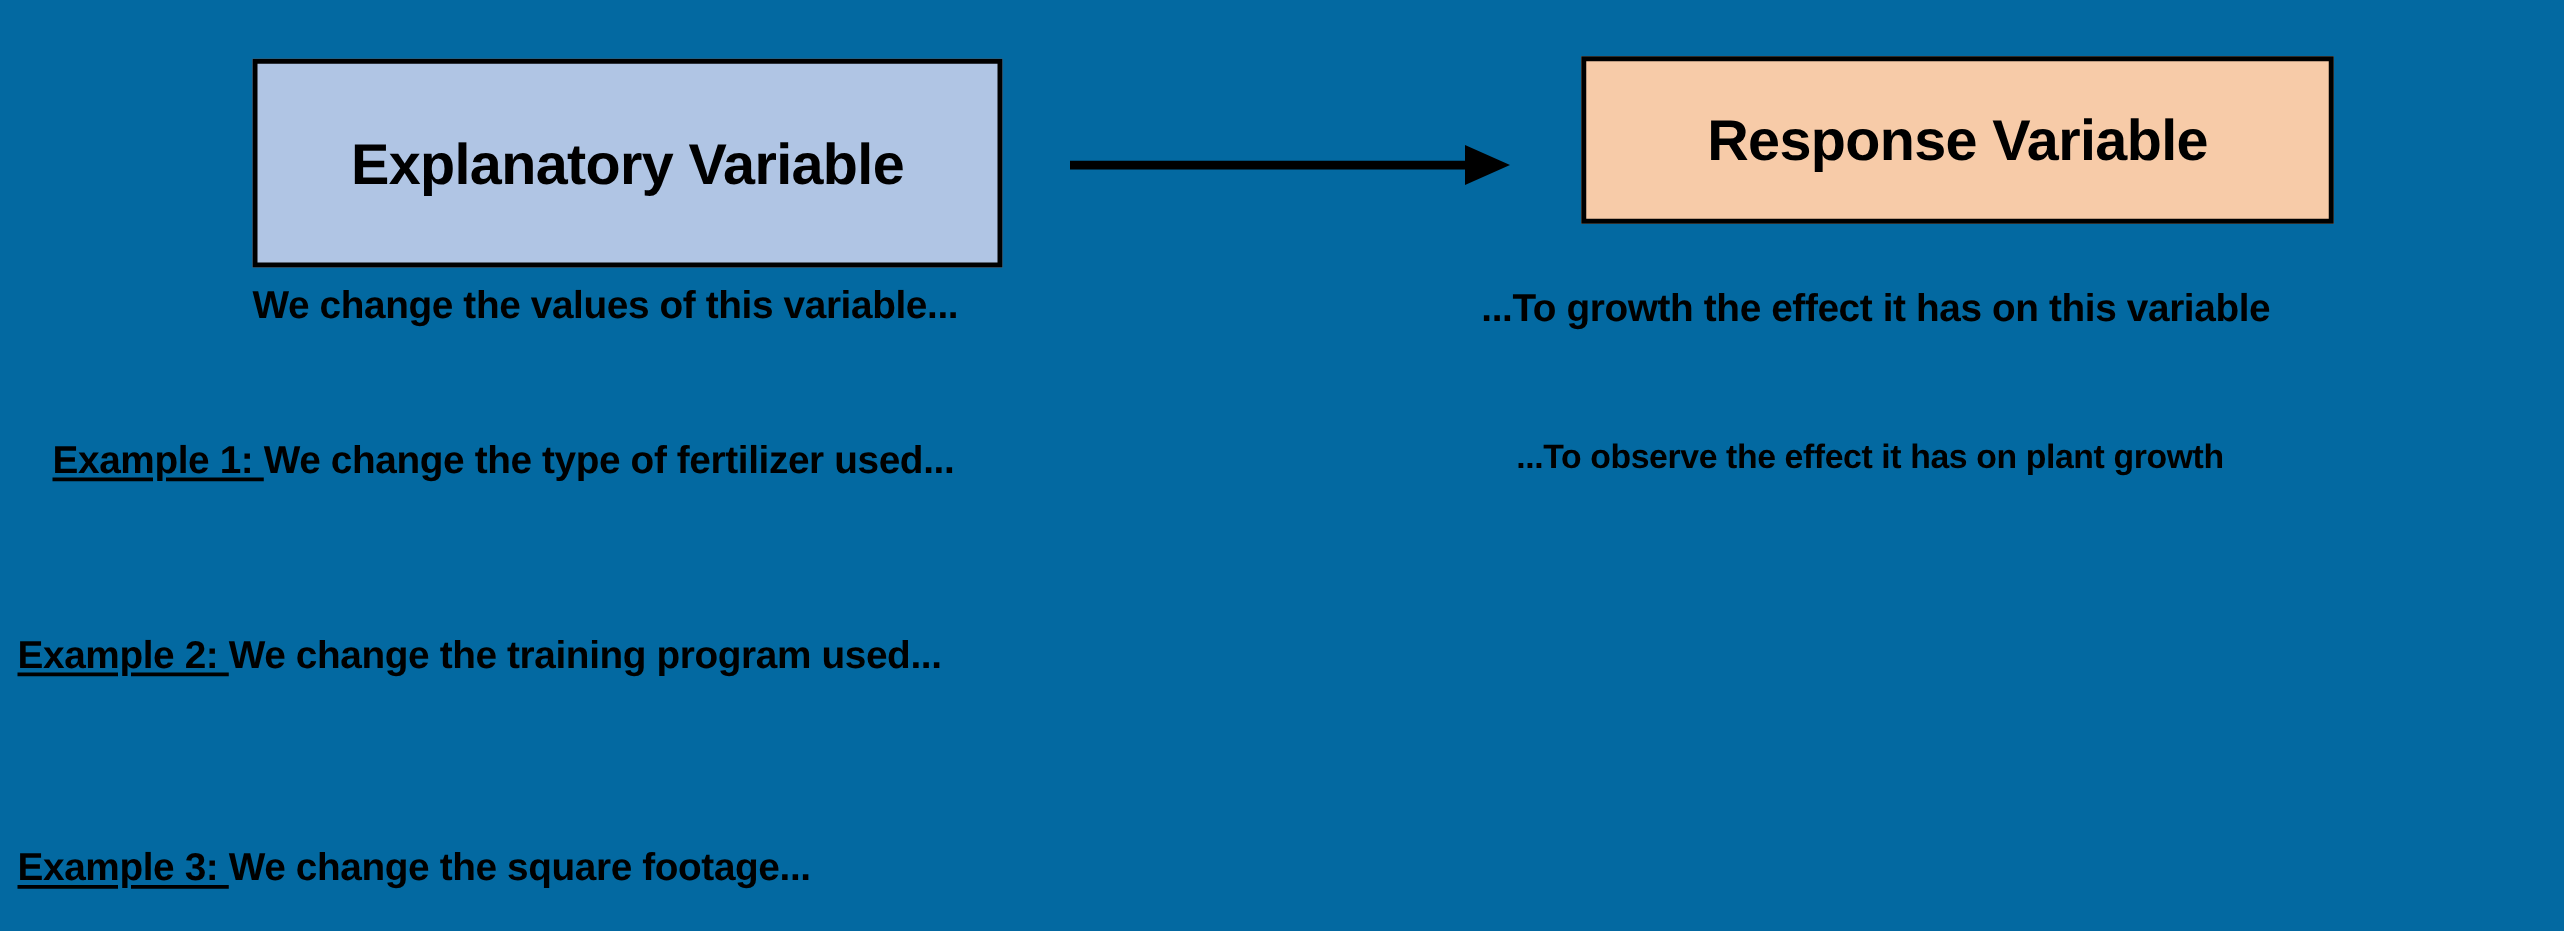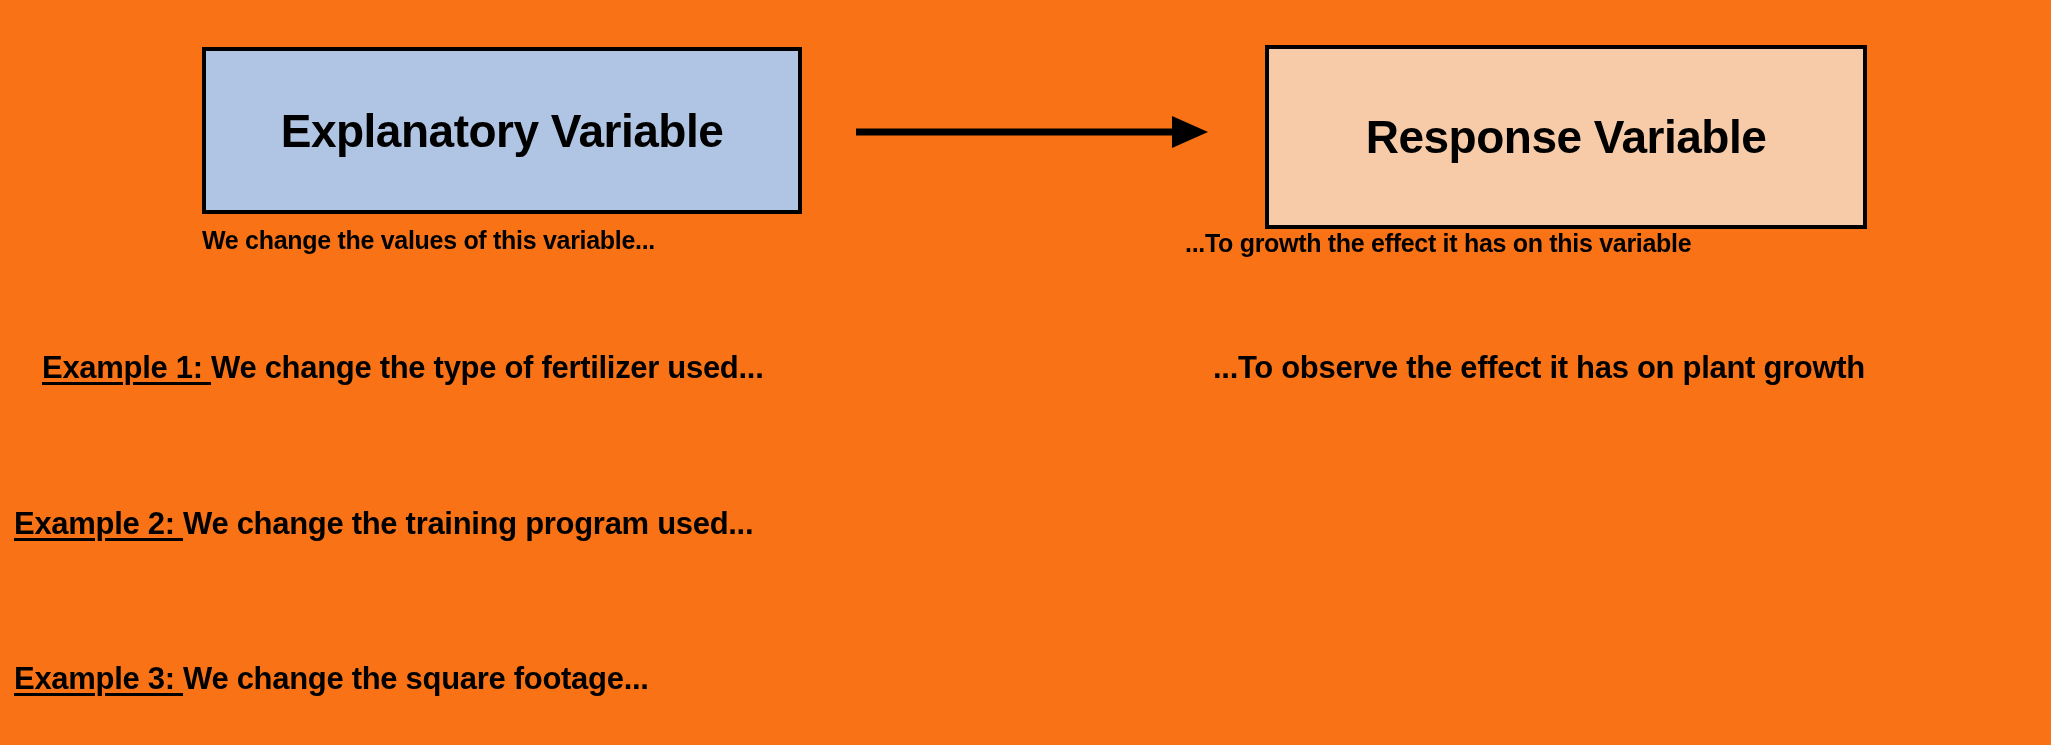--- a/index.html
+++ b/index.html
@@ -8,21 +8,21 @@
     background: #ffffff;
   }
   body {
     font-family: "Liberation Sans", sans-serif;
     color: #000000;
   }
   #canvas {
     position: relative;
     width: 2051px;
     height: 745px;
-    background: #f97316;
+    background: #0369a1;
     overflow: hidden;
     text-decoration: underline;
   }
 
   
   .var-box {
     position: absolute;
     box-sizing: border-box;
     border: 4px solid #000000;
     display: flex;
@@ -40,73 +40,73 @@
   #explanatory-box {
     left: 202px;
     top: 47px;
     width: 600px;
     height: 167px;
   }
   #response-box {
     left: 1265px;
     top: 45px;
     width: 602px;
-    height: 184px;
+    height: 134px;
   }
 
   
   #flow-arrow {
     position: absolute;
     left: 850px;
     top: 108px;
     width: 360px;
     height: 48px;
   }
 
   
   .caption {
     position: absolute;
-    font-size: 25px;
+    font-size: 31px;
     font-weight: bold;
     letter-spacing: -0.3px;
     line-height: 1;
     white-space: nowrap;
   }
   #caption-left  { left: 202px;  top: 228px; }
   #caption-right { left: 1185px; top: 231px; }
 
   
   .example-row {
     position: absolute;
     left: 0;
     width: 2051px;
     height: 44px;
   }
   #example-row-1 { top: 352px; margin-left: 28px; }
   #example-row-2 { top: 508px; text-align: center; }
-  #example-row-3 { top: 663px; }
+  #example-row-3 { top: 678px; }
 
   .ex-left {
     position: absolute;
     left: 14px;
     top: 0;
     font-size: 31px;
     font-weight: bold;
     letter-spacing: -0.3px;
     line-height: 1;
     white-space: nowrap;
   }
   .ex-left .ex-tag {
     text-decoration: underline;
     text-underline-offset: 4px;
   }
   .ex-right {
     position: absolute;
     top: 0;
-    font-size: 31px;
+    font-size: 27px;
     font-weight: bold;
     letter-spacing: -0.3px;
     line-height: 1;
     white-space: nowrap;
   }
   #example-row-1 .ex-right { left: 1185px; }
   #example-row-2 .ex-right { left: 1194px; }
   #example-row-3 .ex-right { left: 1194px; }
 </style>
 </head>

